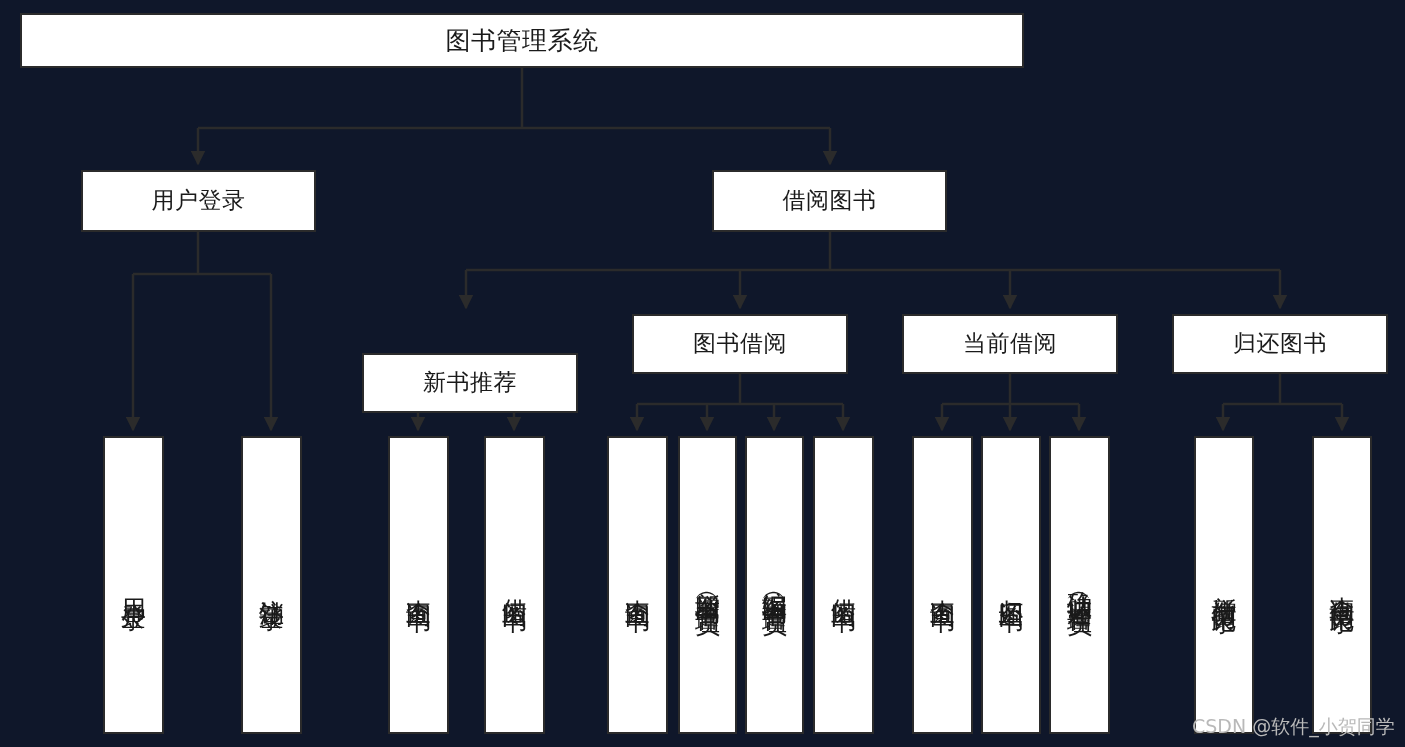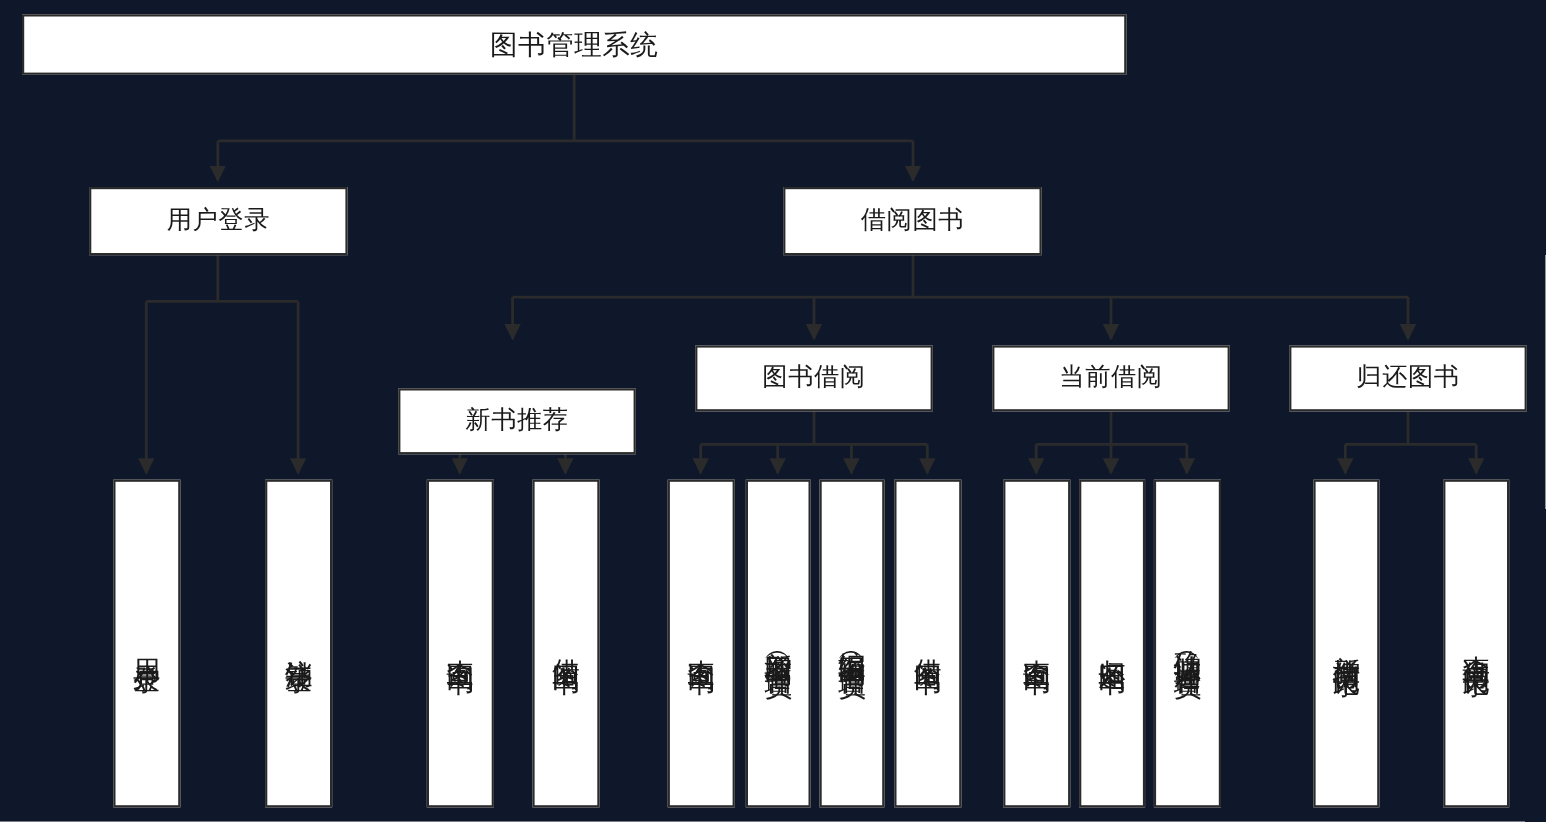--- a/index.html
+++ b/index.html
@@ -190,14 +190,15 @@
     <span class="node-label">确认归还（管理员）</span>
   </div>
 
   <div class="node vertical" style="left:1194px; top:436px; width:60px; height:298px;">
     <span class="node-label">新增借阅记录</span>
   </div>
   <div class="node vertical" style="left:1312px; top:436px; width:60px; height:298px;">
     <span class="node-label">查询借阅记录</span>
   </div>
 
+  <div id="watermark">CSDN @软件_小贺同学</div>
 
 </div>
 
 </body></html>

